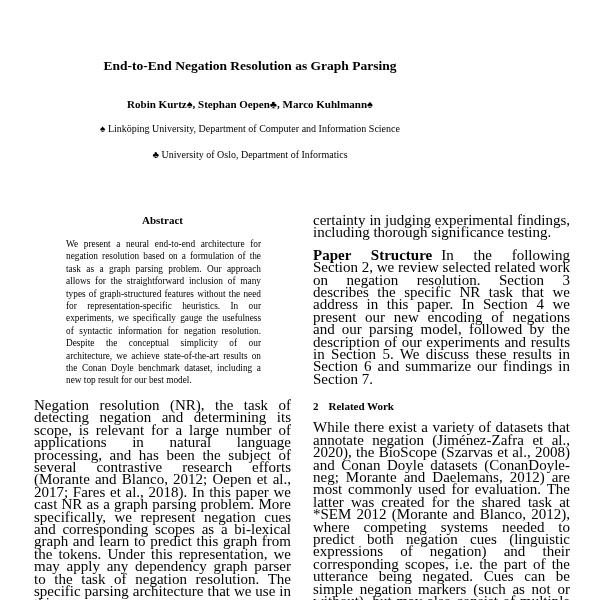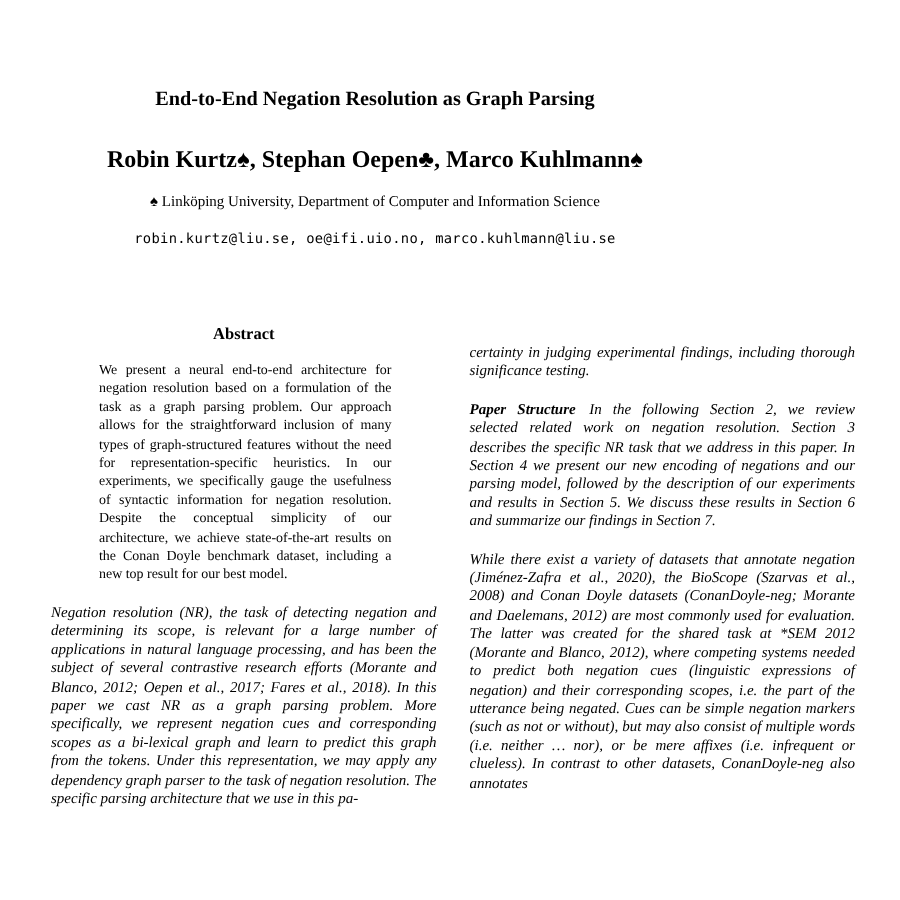--- a/index.html
+++ b/index.html
@@ -23,21 +23,21 @@
   .title {
     text-align: center;
     font-weight: bold;
     font-size: 13.5px;
     line-height: 16px;
     margin: 0 0 24px 0;
   }
   .authors {
     text-align: center;
     font-weight: bold;
-    font-size: 16px;
+    font-size: 11px;
     margin: 3px 0 7px 0;
   }
   .affil {
     text-align: center;
     font-size: 10px;
     line-height: 14px;
     margin: 12px;
   }
   .emails {
     text-align: center;
@@ -71,58 +71,60 @@
   .section-heading {
     font-weight: bold;
     font-size: 11px;
     margin: 15px 0 9px 0;
   }
   .section-num {
     display: inline-block;
     margin-right: 10px;
   }
   .body-text {
-    font-size: 10px;
+    font-size: 15px;
     line-height: 12.4px;
     text-align: justify;
-    margin: 13px 0 10px 0;
-    font-style: italic;
+    margin: 0 0 10px 0;
   }
   .runin-heading {
     font-weight: bold;
     margin-right: 9px;
   }
 </style>
 </head>
 <body>
 
 <div class="page">
 
   <h1 class="title">End-to-End Negation Resolution as Graph Parsing</h1>
 
   <div class="authors">Robin Kurtz♠, Stephan Oepen♣, Marco Kuhlmann♠</div>
 
   <div class="affil">♠ Linköping University, Department of Computer and Information Science</div>
+  <div class="affil">♣ University of Oslo, Department of Informatics</div>
 
-  <div class="emails">robin.kurtz@liu.se, oe@ifi.uio.no, marco.kuhlmann@liu.se</div>
 
   <div class="columns">
 
     <div class="col">
       <div class="abstract-heading">Abstract</div>
       <p class="abstract-text">We present a neural end-to-end architecture for negation resolution based on a formulation of the task as a graph parsing problem. Our approach allows for the straightforward inclusion of many types of graph-structured features without the need for representation-specific heuristics. In our experiments, we specifically gauge the usefulness of syntactic information for negation resolution. Despite the conceptual simplicity of our architecture, we achieve state-of-the-art results on the Conan Doyle benchmark dataset, including a new top result for our best model.</p>
 
       <p class="body-text">Negation resolution (NR), the task of detecting negation and determining its scope, is relevant for a large number of applications in natural language processing, and has been the subject of several contrastive research efforts (Morante and Blanco, 2012; Oepen et al., 2017; Fares et al., 2018). In this paper we cast NR as a graph parsing problem. More specifically, we represent negation cues and corresponding scopes as a bi-lexical graph and learn to predict this graph from the tokens. Under this representation, we may apply any dependency graph parser to the task of negation resolution. The specific parsing architecture that we use in this pa-</p>
     </div>
 
     <div class="col">
       <p class="body-text">certainty in judging experimental findings, including thorough significance testing.</p>
 
       <p class="body-text">
         <span class="runin-heading">Paper Structure</span><span>In the following Section 2, we review selected related work on negation resolution. Section 3 describes the specific NR task that we address in this paper. In Section 4 we present our new encoding of negations and our parsing model, followed by the description of our experiments and results in Section 5. We discuss these results in Section 6 and summarize our findings in Section 7.</span>
       </p>
 
+      <div class="section-heading">
+        <span class="section-num">2</span><span>Related Work</span>
+      </div>
       <p class="body-text">While there exist a variety of datasets that annotate negation (Jiménez-Zafra et al., 2020), the BioScope (Szarvas et al., 2008) and Conan Doyle datasets (ConanDoyle-neg; Morante and Daelemans, 2012) are most commonly used for evaluation. The latter was created for the shared task at *SEM 2012 (Morante and Blanco, 2012), where competing systems needed to predict both negation cues (linguistic expressions of negation) and their corresponding scopes, i.e. the part of the utterance being negated. Cues can be simple negation markers (such as not or without), but may also consist of multiple words (i.e. neither … nor), or be mere affixes (i.e. infrequent or clueless). In contrast to other datasets, ConanDoyle-neg also annotates</p>
     </div>
 
   </div>
 
 </div>
 
 </body></html>

